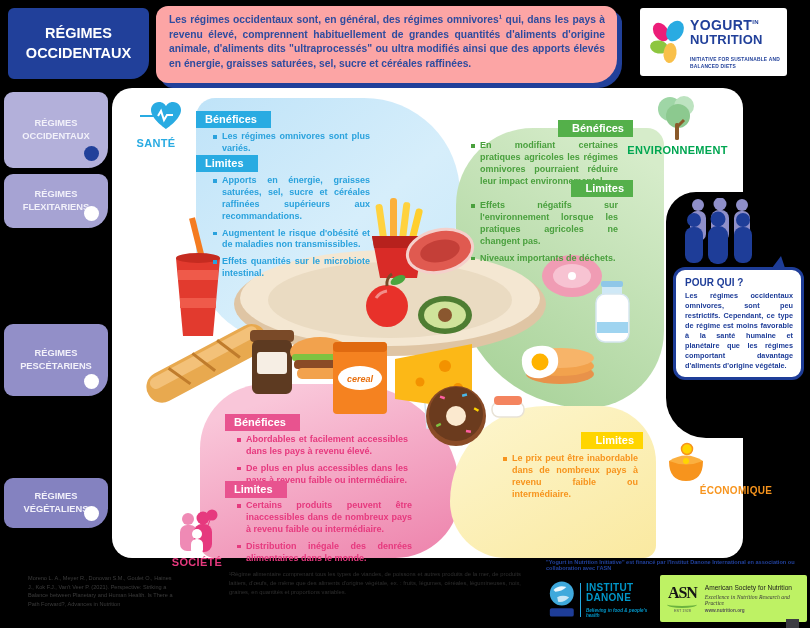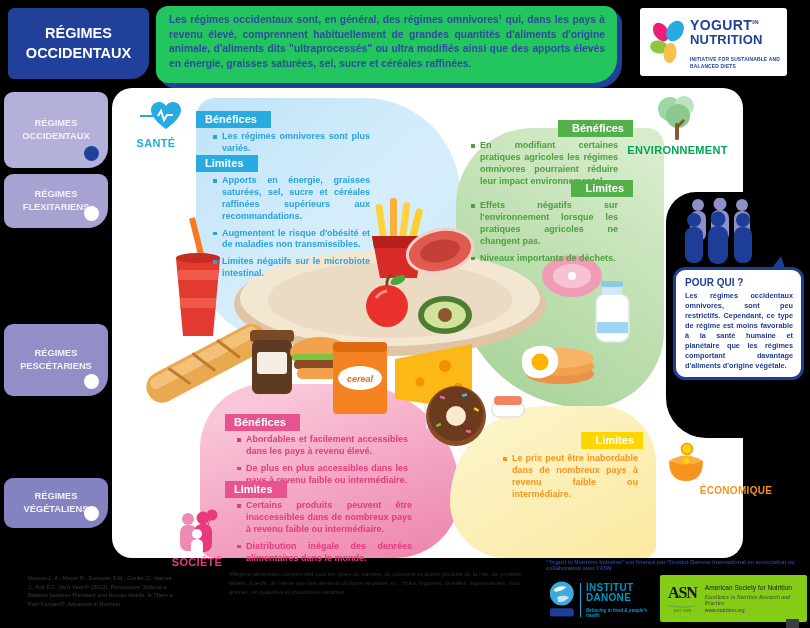--- a/index.html
+++ b/index.html
@@ -4,21 +4,21 @@
 <style>
   html,body{margin:0;padding:0;background:#000;}
   #app{position:relative;width:810px;height:628px;background:#000;overflow:hidden;
        font-family:"Liberation Sans",sans-serif;-webkit-font-smoothing:antialiased;}
   .abs{position:absolute;}
 
   
   .title-box{left:8px;top:8px;width:141px;height:71px;background:#21409a;border-radius:6px 6px 18px 6px;
     color:#fff;font-weight:bold;font-size:14.5px;line-height:1.35;display:flex;align-items:center;
     justify-content:center;text-align:center;padding:0 8px;box-sizing:border-box;z-index:3;}
-  .intro-box{left:156px;top:6px;width:461px;height:77px;background:#22c55e;border-radius:12px 12px 24px 12px;
+  .intro-box{left:156px;top:6px;width:461px;height:77px;background:#fca5a5;border-radius:12px 12px 24px 12px;
     box-shadow:5px 5px 0 #21409a;box-sizing:border-box;padding:7px 12px 6px 13px;z-index:2;}
   .intro-text{color:#2e4c9f;font-size:10.3px;font-weight:bold;line-height:1.42;text-align:justify;}
   .logo-card{left:640px;top:8px;width:147px;height:68px;background:#fff;border-radius:3px;z-index:2;}
   .logo-flower{left:8px;top:12px;}
   .logo-words{left:50px;top:10px;width:92px;color:#21409a;font-weight:bold;line-height:1;}
   .logo-w1{font-size:14px;letter-spacing:.4px;}
   .logo-w1 sup{font-size:6px;}
   .logo-w2{font-size:13px;letter-spacing:.2px;margin-top:1px;}
   .logo-tag{left:50px;top:48px;width:92px;color:#21409a;font-size:4.9px;font-weight:bold;line-height:1.45;letter-spacing:.2px;}
 
@@ -89,21 +89,21 @@
   .bubble-text{color:#1e3d98;font-weight:bold;font-size:7.3px;line-height:1.38;text-align:justify;}
 
   
   .refs{left:28px;top:574px;width:146px;color:#3c3c3c;font-size:5.6px;line-height:1.55;z-index:3;}
   .footnote{left:229px;top:570px;width:292px;color:#2f2f2f;font-size:5.8px;line-height:1.55;text-align:justify;z-index:3;}
   .credit{left:546px;top:559px;width:254px;color:#21409a;font-size:5.6px;font-weight:bold;z-index:3;}
   .danone{left:548px;top:578px;width:108px;height:44px;display:flex;align-items:center;z-index:3;}
   .danone-sep{width:1.5px;height:34px;background:#29abe2;margin:0 5px 0 4px;}
   .danone-name{color:#0096c8;font-weight:bold;font-size:10px;line-height:1.05;letter-spacing:.3px;}
   .danone-tag{color:#0096c8;font-size:4.6px;font-style:italic;font-weight:bold;margin-top:4px;}
-  .asn-card{left:660px;top:575px;width:147px;height:47px;background:#84cc16;border-radius:2px;display:flex;
+  .asn-card{left:660px;top:575px;width:147px;height:47px;background:#bef264;border-radius:2px;display:flex;
     align-items:center;gap:6px;padding:3px 6px;box-sizing:border-box;z-index:3;}
   .asn-mark{width:36px;text-align:center;}
   .asn-letters{font-family:"Liberation Serif",serif;font-weight:bold;font-size:16px;color:#151515;letter-spacing:-1px;line-height:1;}
   .asn-arc{width:30px;height:5px;border-bottom:2.5px solid #6cb33f;border-radius:50%;margin:0 auto;}
   .asn-est{font-size:3.8px;color:#555;margin-top:1px;}
   .asn-name{font-size:6.6px;color:#1c1c1c;line-height:1.3;}
   .asn-motto{font-family:"Liberation Serif",serif;font-style:italic;font-size:5.7px;color:#3c3c3c;margin-top:1px;}
   .asn-url{font-size:4.7px;color:#555;font-weight:bold;margin-top:2px;}
   .corner-bar{left:786px;top:619px;width:13px;height:9px;background:#3c3c42;z-index:3;}
 </style>
@@ -160,21 +160,21 @@
   </svg>
   <div class="abs cat-label lbl-sante">SANTÉ</div>
   <div class="abs sec-h h-blue q-sante-ben-h">Bénéfices</div>
   <ul class="abs bullets c-blue q-sante-ben-ul">
     <li>Les régimes omnivores sont plus variés.</li>
   </ul>
   <div class="abs sec-h h-blue q-sante-lim-h">Limites</div>
   <ul class="abs bullets c-blue q-sante-lim-ul">
     <li>Apports en énergie, graisses saturées, sel, sucre et céréales raffinées supérieurs aux recommandations.</li>
     <li>Augmentent le risque d'obésité et de maladies non transmissibles.</li>
-    <li>Limites négatifs sur le microbiote intestinal.</li>
+    <li>Effets quantités sur le microbiote intestinal.</li>
   </ul>
 
   <svg class="abs icon-env" width="46" height="52" viewBox="0 0 46 52">
     <circle cx="16" cy="16" r="12" fill="#9fd6a6"></circle>
     <circle cx="30" cy="13" r="10" fill="#bde3c0"></circle>
     <circle cx="24" cy="23" r="12" fill="#8cc98f"></circle>
     <rect x="21" y="30" width="4" height="17" rx="1.5" fill="#8a5a2b"></rect>
     <path d="M23 34 L30 27" stroke="#8a5a2b" stroke-width="3" fill="none"></path>
   </svg>
   <div class="abs cat-label lbl-env">ENVIRONNEMENT</div>

